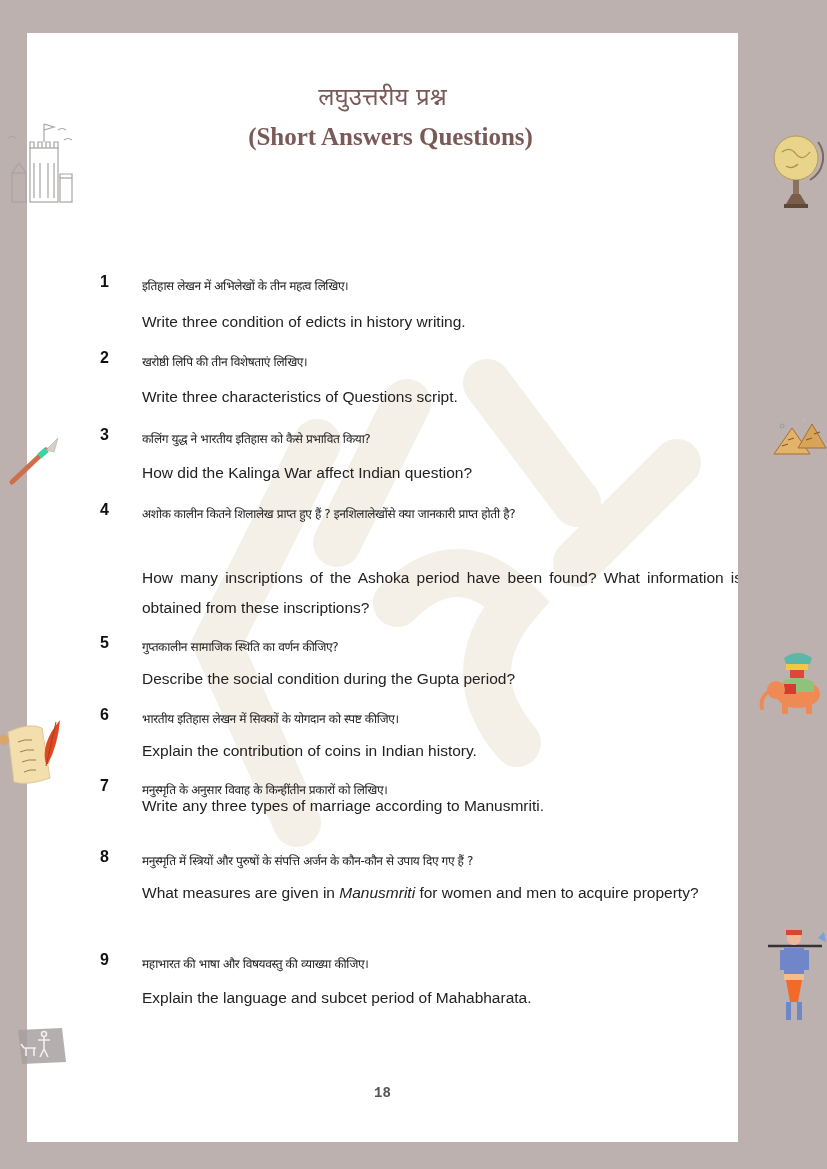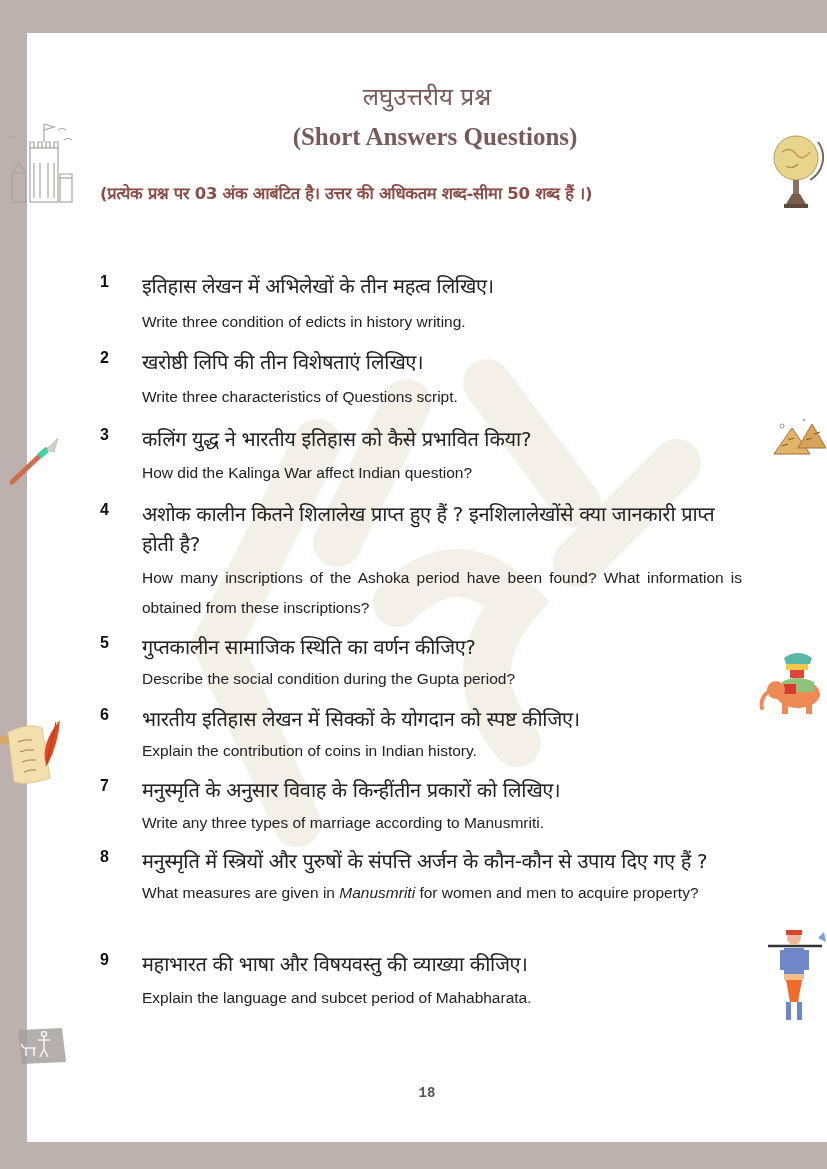--- a/index.html
+++ b/index.html
@@ -2,21 +2,21 @@
 <html><head>
   <meta charset="utf-8">
   <style>
     html, body { margin: 0; padding: 0; }
     body {
       width: 827px; height: 1169px; position: relative; overflow: hidden;
       background: #bdb1af;
       font-family: "DejaVu Sans", sans-serif;
     }
     .page {
-      position: absolute; left: 27px; top: 33px; width: 800px; height: 1109px;
+      position: absolute; left: 27px; top: 33px; width: 711px; height: 1109px;
       background: #ffffff; overflow: hidden;
     }
     .watermark {
       position: absolute; left: 130px; top: 310px; width: 560px; height: 560px;
       pointer-events: none;
     }
     .title-hi {
       position: absolute; left: 0; right: 0; top: 46px; text-align: center;
       font-family: "DejaVu Serif", serif; font-size: 24px; color: #7a5a58;
     }
@@ -32,21 +32,21 @@
     .instr-en { top: 186px; font-size: 17px; letter-spacing: -0.6px; }
     .q {
       position: absolute; left: 73px; width: 640px;
     }
     .q-num {
       position: absolute; left: 0; top: 0; font-weight: bold; font-size: 16px; color: #111;
       font-family: "Liberation Sans", sans-serif;
     }
     .q-hi {
       position: absolute; left: 42px; top: -2px; width: 600px;
-      font-size: 20px; color: #222; line-height: 30px;
+      font-size: 12px; color: #222; line-height: 30px;
       font-family: "DejaVu Sans", sans-serif; letter-spacing: -0.4px;
     }
     .q-en {
       position: absolute; left: 42px; width: 600px;
       font-size: 15.5px; color: #222; line-height: 30px;
       font-family: "Liberation Sans", sans-serif; text-align: justify;
     }
     .page-num {
       position: absolute; left: 0; right: 0; top: 1052px; text-align: center;
       font-family: Liberation Mono, monospace; font-weight: bold; font-size: 14px; color: #555;
@@ -64,21 +64,20 @@
       <path d="M250 60 L180 200"></path>
       <path d="M330 40 L420 160"></path>
       <path d="M420 220 L520 120"></path>
       <path d="M240 260 Q300 200 360 260 Q300 330 360 400"></path>
     </g>
   </svg>
 
   <div class="title-hi">लघुउत्तरीय प्रश्न</div>
   <div class="title-en">(Short Answers Questions)</div>
 
-  <div class="instr instr-hi">(प्रत्येक प्रश्न पर 03 अंक आबंटित है। उत्तर की अधिकतम शब्द-सीमा 50 शब्द हैं ।)</div>
 
   <div class="q" style="top:240px">
     <span class="q-num">1</span>
     <div class="q-hi">इतिहास लेखन में अभिलेखों के तीन महत्व लिखिए।</div>
     <div class="q-en" style="top:34px">Write three condition of edicts  in history writing.</div>
   </div>
 
   <div class="q" style="top:316px">
     <span class="q-num">2</span>
     <div class="q-hi">खरोष्ठी लिपि की तीन विशेषताएं लिखिए।</div>
@@ -105,21 +104,21 @@
 
   <div class="q" style="top:673px">
     <span class="q-num">6</span>
     <div class="q-hi">भारतीय इतिहास लेखन में सिक्कों के योगदान को स्पष्ट कीजिए।</div>
     <div class="q-en" style="top:30px">Explain the contribution of coins in Indian history.</div>
   </div>
 
   <div class="q" style="top:744px">
     <span class="q-num">7</span>
     <div class="q-hi">मनुस्मृति के अनुसार विवाह के किन्हींतीन प्रकारों को लिखिए।</div>
-    <div class="q-en" style="top:31px">Write any three types of marriage according to Manusmriti.</div>
+    <div class="q-en" style="top:14px">Write any three types of marriage according to Manusmriti.</div>
   </div>
 
   <div class="q" style="top:815px">
     <span class="q-num">8</span>
     <div class="q-hi">मनुस्मृति में स्त्रियों और पुरुषों के संपत्ति अर्जन के कौन-कौन से उपाय दिए गए हैं ?</div>
     <div class="q-en" style="top:30px"><span>What measures are given in </span><i>Manusmriti</i><span> for women and men to acquire property?</span></div>
   </div>
 
   <div class="q" style="top:918px">
     <span class="q-num">9</span>

